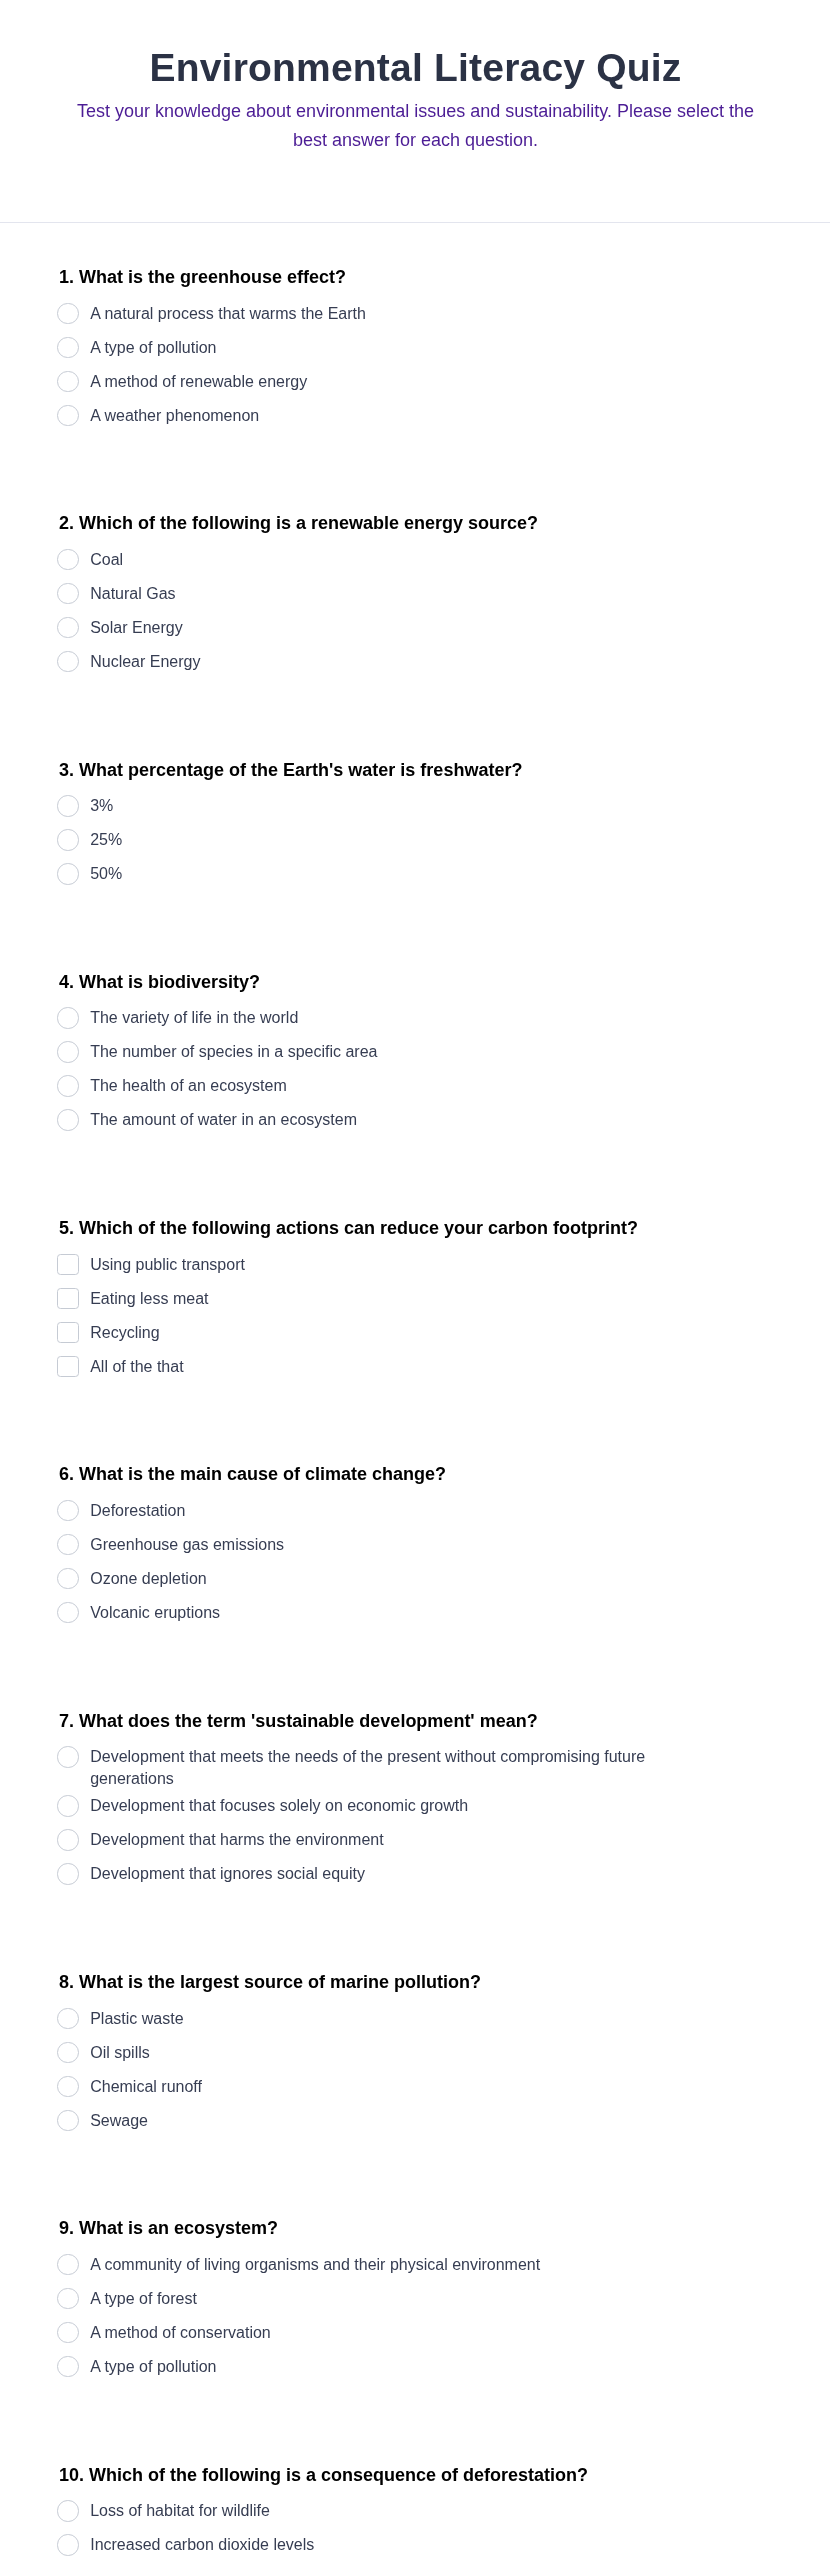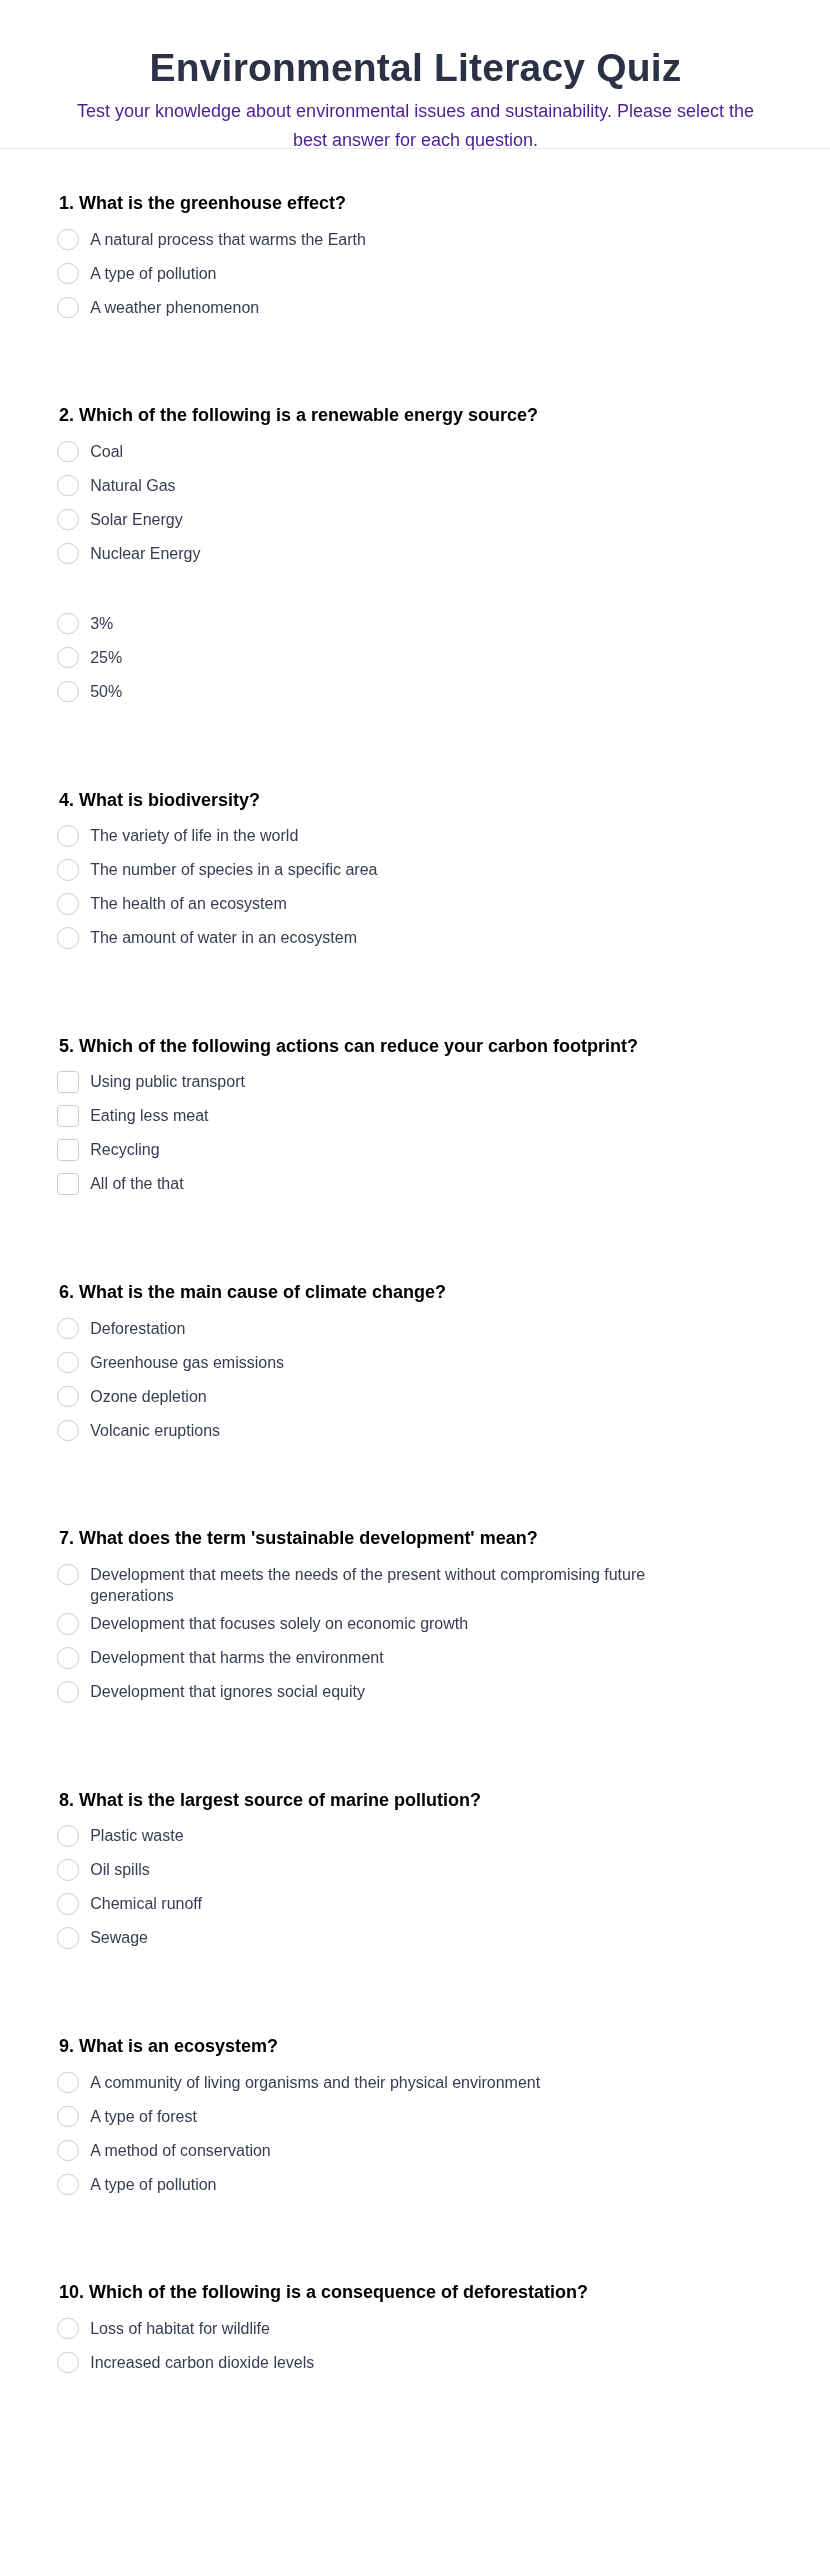--- a/index.html
+++ b/index.html
@@ -5,21 +5,21 @@
     * { box-sizing: border-box; margin: 0; padding: 0; }
     html, body {
       width: 831px;
       background: #ffffff;
       font-family: "Liberation Sans", "DejaVu Sans", sans-serif;
       color: #2d3348;
     }
     .page { width: 831px; position: relative; }
 
     .header {
-      height: 149px;
+      height: 223px;
       border-bottom: 1.8px solid #e3e5ee;
       text-align: center;
       padding-top: 43px;
     }
     .title {
       font-size: 39px;
       font-weight: 700;
       color: #2b3245;
       line-height: 50px;
       letter-spacing: 0.2px;
@@ -85,20 +85,24 @@
         <li class="option">
             <span class="ctrl radio"></span>
             <span class="label">A natural process that warms the Earth</span>
           </li>
         <li class="option">
             <span class="ctrl radio"></span>
             <span class="label">A type of pollution</span>
           </li>
         <li class="option">
             <span class="ctrl radio"></span>
+            <span class="label">A method of renewable energy</span>
+          </li>
+        <li class="option">
+            <span class="ctrl radio"></span>
             <span class="label">A weather phenomenon</span>
           </li>
       </ul>
     </section>
     <div class="question-gap"></div>
 
     <section class="question">
       <h2 class="q-title">2. Which of the following is a renewable energy source?</h2>
       <ul class="options">
         <li class="option">
@@ -115,20 +119,21 @@
           </li>
         <li class="option">
             <span class="ctrl radio"></span>
             <span class="label">Nuclear Energy</span>
           </li>
       </ul>
     </section>
     <div class="question-gap"></div>
 
     <section class="question">
+      <h2 class="q-title">3. What percentage of the Earth's water is freshwater?</h2>
       <ul class="options">
         <li class="option">
             <span class="ctrl radio"></span>
             <span class="label">3%</span>
           </li>
         <li class="option">
             <span class="ctrl radio"></span>
             <span class="label">25%</span>
           </li>
         <li class="option">

